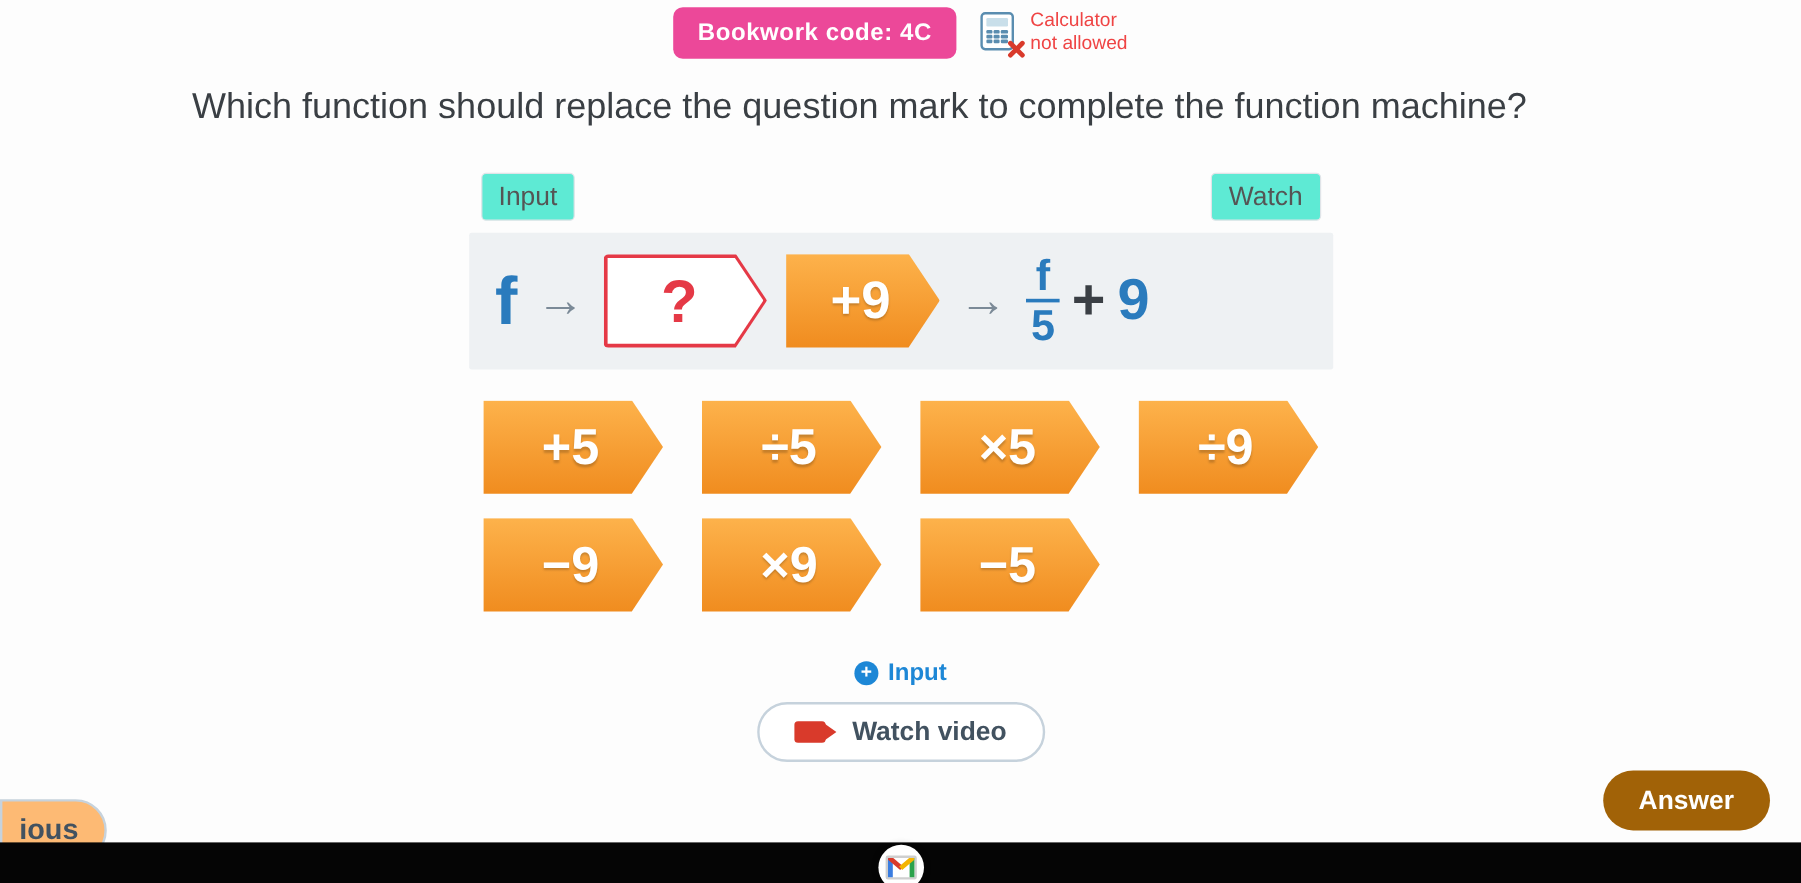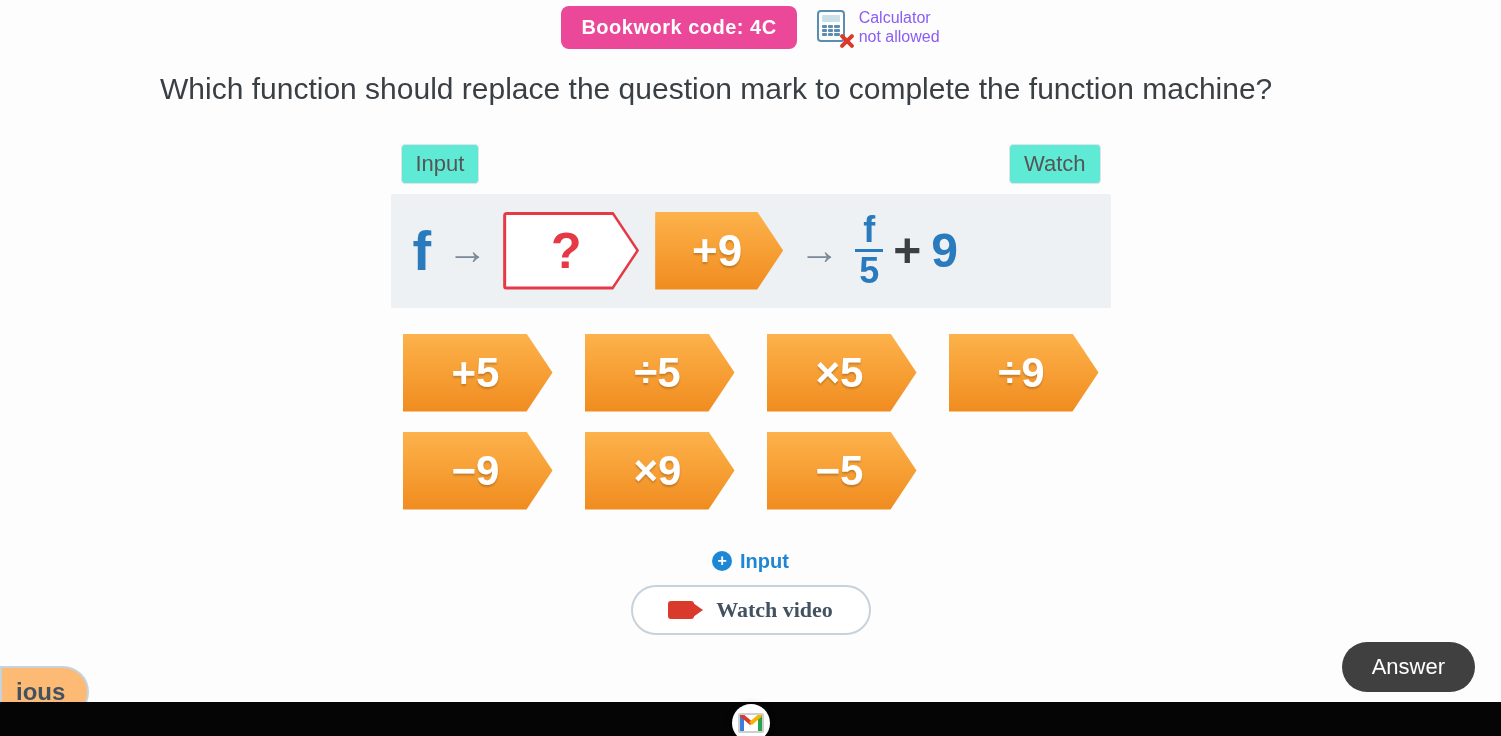--- a/index.html
+++ b/index.html
@@ -10,21 +10,21 @@
   .bookwork-badge { background: #ec4899; color: #fff; font-weight: 600; font-size: 20px; padding: 10px 20px; border-radius: 8px; letter-spacing: 0.5px; }
   .calc-wrap { display: flex; align-items: center; gap: 8px; }
   .calc-icon-box { width: 36px; height: 36px; position: relative; }
   .calc-body { width: 28px; height: 32px; border: 2px solid #5a8db0; border-radius: 4px; position: absolute; top: 0; left: 2px; background: #fff; }
   .calc-screen { position:absolute; top:3px; left:3px; right:3px; height:7px; background:#c9dfea; border-radius:1px;}
   .calc-keys { position:absolute; top:13px; left:3px; right:3px; bottom:3px; display:grid; grid-template-columns:repeat(3,1fr); grid-template-rows:repeat(3,1fr); gap:1px;}
   .calc-keys span{ background:#5a8db0; border-radius:1px;}
   .calc-x { position:absolute; right:-4px; bottom:-4px; width:18px; height:18px; }
   .calc-x::before, .calc-x::after { content:""; position:absolute; left:8px; top:0; width:4px; height:18px; background:#d93a2b; border-radius:2px;}
   .calc-x::before{ transform:rotate(45deg);} .calc-x::after{ transform:rotate(-45deg);}
-  .calc-text { display:flex; flex-direction:column; font-size:16px; color:#8b5cf6; line-height:1.15; }
+  .calc-text { display:flex; flex-direction:column; font-size:16px; color:#ef4444; line-height:1.15; }
 
   .question { font-size:30px; color:#3a3f44; margin-top:20px; line-height:1.35; padding: 0 160px; }
 
   .work-area { margin: 34px auto 0 auto; width: 720px; }
 
   .labels-row { display:flex; justify-content:space-between; margin-bottom:10px; padding: 0 10px;}
   .io-label { background:#5eead4; border:1px solid #e0e4e8; border-radius:4px; padding:6px 14px; font-size:22px; color:#555; }
 
   .machine-row { background:#eef1f3; padding:18px 22px; display:flex; align-items:center; gap:16px; border-radius:2px;}
   .input-letter { font-size:56px; font-weight:700; color:#2a7bbd; }
@@ -46,25 +46,25 @@
   .frac .bar { width: 28px; height:3px; background:#2a7bbd; margin:3px 0;}
   .plus-dark { color:#3a3f44; }
 
   .options { margin-top:26px; display:grid; grid-template-columns: repeat(4, 150px); grid-template-rows: repeat(2, 78px); gap: 20px 32px; justify-content:center;}
   .option .chevron { width:100%; height:78px; min-width:unset; font-size:42px; cursor:pointer;}
 
   .zoom-row { text-align:center; margin-top:40px; }
   .zoom-link { color:#1d87d6; font-size:20px; font-weight:600; display:inline-flex; align-items:center; gap:8px; cursor:pointer;}
   .zoom-plus { width:20px; height:20px; border-radius:50%; background:#1d87d6; color:#fff; font-size:16px; line-height:20px; text-align:center; font-weight:700;}
 
-  .watch-video { margin:12px auto 0 auto; display:flex; align-items:center; justify-content:center; gap:22px; width:240px; padding:10px 20px; border:2px solid #c6d2dc; border-radius:999px; color:#425260; font-size:22px; font-weight:600; background:#fff; cursor:pointer;font-family:Liberation Serif, serif;}
+  .watch-video { margin:12px auto 0 auto; display:flex; align-items:center; justify-content:center; gap:22px; width:240px; padding:10px 20px; border:2px solid #c6d2dc; border-radius:999px; color:#425260; font-size:22px; font-weight:600; background:#fff; cursor:pointer;}
   .video-icon{ width:26px; height:18px; background:#d93a2b; border-radius:3px; position:relative;}
   .video-icon::after{ content:""; position:absolute; right:-9px; top:2px; border-left:10px solid #d93a2b; border-top:7px solid transparent; border-bottom:7px solid transparent;}
 
-  .answer-btn { position:absolute; right:26px; bottom:44px; background:#404040; color:#fff; font-size:22px; font-weight:400; padding:12px 30px; border-radius:999px; border:none; cursor:pointer;}
+  .answer-btn { position:absolute; right:26px; bottom:44px; background:#a16207; color:#fff; font-size:22px; font-weight:700; padding:12px 30px; border-radius:999px; border:none; cursor:pointer;}
 
   .prev-btn { position:absolute; left:0; bottom:18px; background:#fdba74; border:2px solid #c6d2dc; border-right:2px solid #c6d2dc; color:#425260; font-size:24px; font-weight:600; padding:10px 22px 10px 14px; border-radius: 0 999px 999px 0; cursor:pointer;}
 
   .m-badge { position:absolute; left:50%; transform:translateX(-50%); bottom:-6px; width:38px; height:38px; border-radius:50%; background:#fff; display:flex; align-items:center; justify-content:center; box-shadow:0 0 6px rgba(0,0,0,0.3); font-weight:800; font-size:20px;} 
   
   .gmail { width:26px; height:20px; position:relative;}
   .gmail .env { border:2px solid #cfcfcf; width:100%; height:100%; border-radius:2px; position:relative; overflow:hidden;}
   .gmail .l { position:absolute; left:-2px; top:-2px; bottom:-2px; width:6px; background:#3a7de0;}
   .gmail .r { position:absolute; right:-2px; top:-2px; bottom:-2px; width:6px; background:#2ba24c;}
   .gmail .m { position:absolute; left:2px; right:2px; top:-2px; height:16px; }

